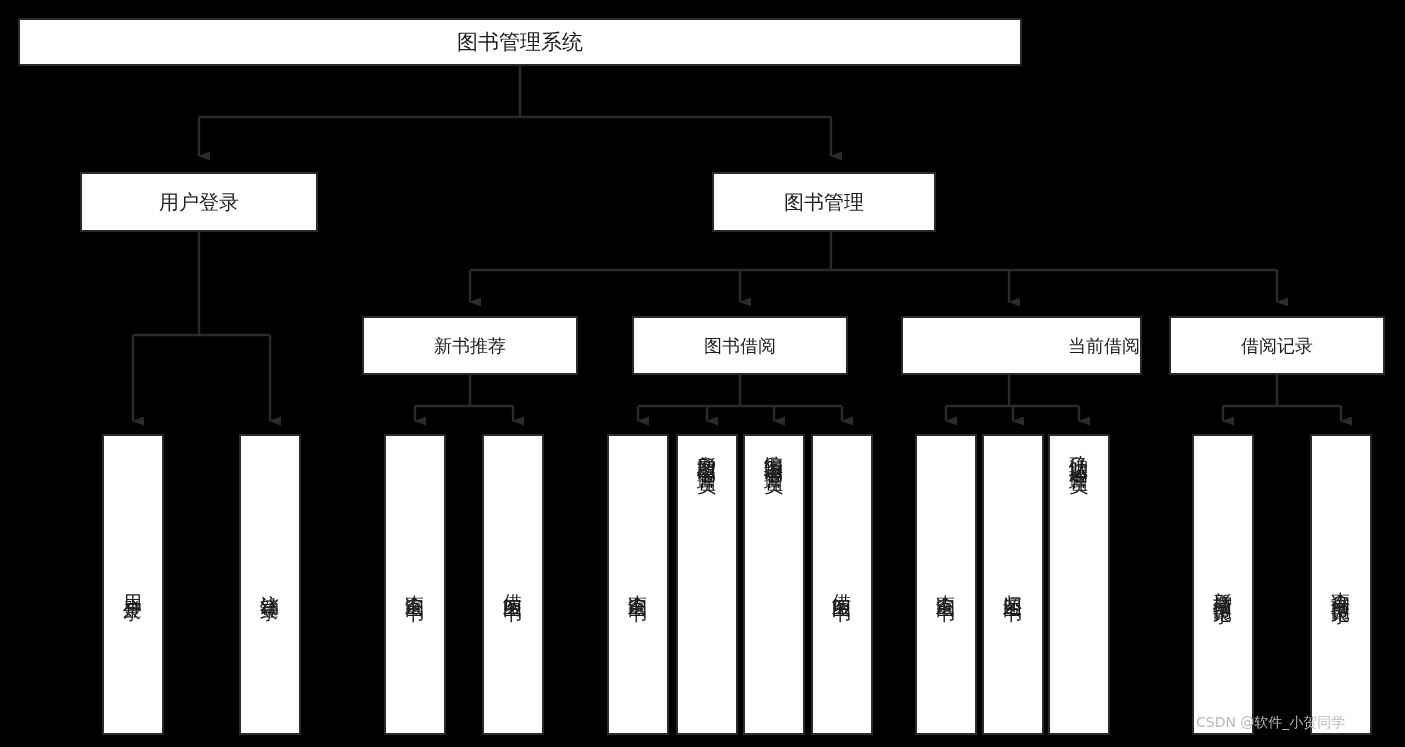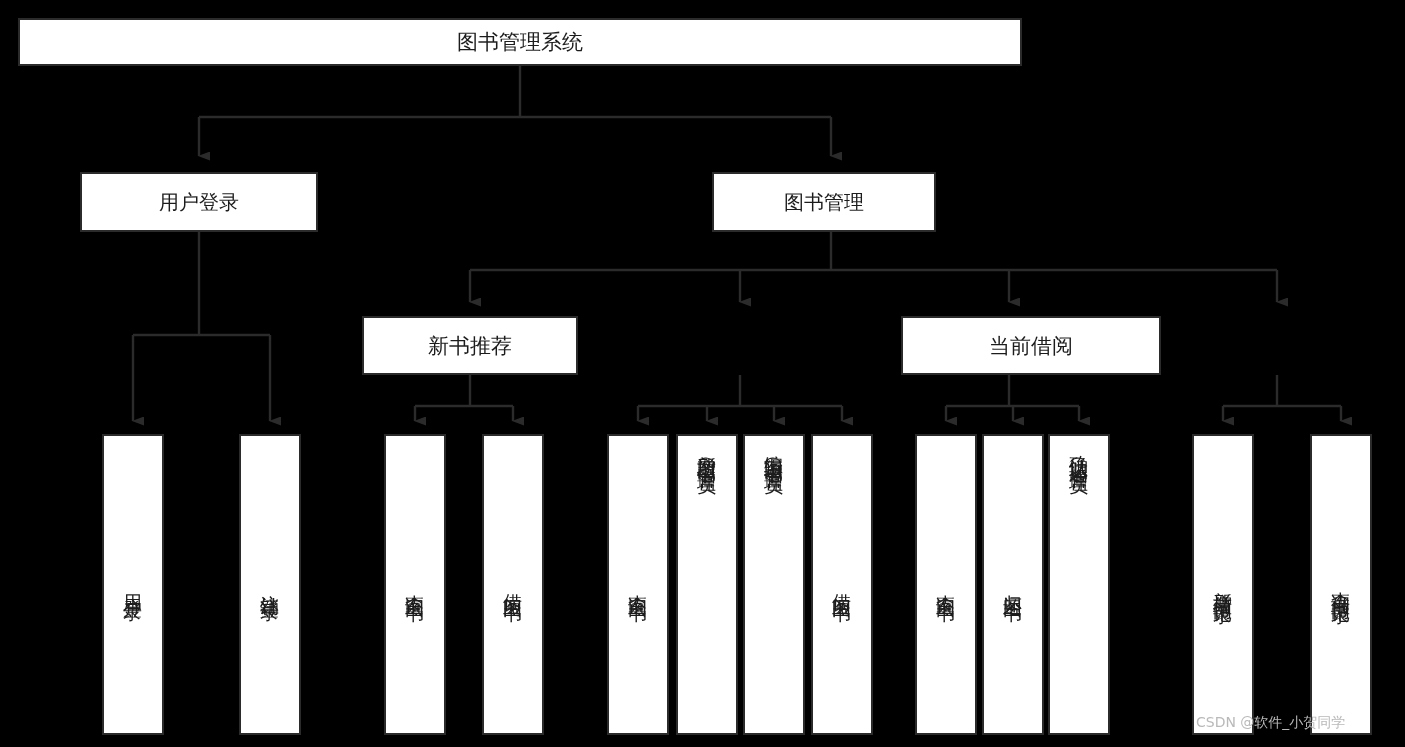--- a/index.html
+++ b/index.html
@@ -34,21 +34,21 @@
     justify-content: center;
     color: #1c1c1c;
   }
   .node.root {
     font-size: 21px;
   }
   .node.lvl1 {
     font-size: 20px;
   }
   .node.lvl2 {
-    font-size: 21px;
+    font-size: 18px;
   }
   .node.leaf {
     font-size: 19px;
     align-items: flex-start;
     justify-content: center;
     padding: 4px 0;
   }
   .vtext {
     writing-mode: vertical-rl;
     text-orientation: upright;
@@ -134,22 +134,28 @@
   <div class="node lvl1" style="left:80px; top:172px; width:238px; height:60px;">
     <span>用户登录</span>
   </div>
   <div class="node lvl1" style="left:712px; top:172px; width:224px; height:60px;">
     <span>图书管理</span>
   </div>
 
   <div class="node lvl2" style="left:362px; top:316px; width:216px; height:59px;">
     <span>新书推荐</span>
   </div>
-  <div class="node lvl2" style="left:901px; top:316px; width:260px; height:59px;">
+  <div class="node lvl2" style="left:632px; top:316px; width:216px; height:59px;">
+    <span>图书借阅</span>
+  </div>
+  <div class="node lvl2" style="left:901px; top:316px; width:241px; height:59px;justify-content:flex-end;">
     <span>当前借阅</span>
+  </div>
+  <div class="node lvl2" style="left:1169px; top:316px; width:216px; height:59px;">
+    <span>借阅记录</span>
   </div>
 
   <div class="node leaf leaf-mid" style="left:102px; top:434px; width:62px; height:301px;">
     <span class="vtext">用户登录</span>
   </div>
   <div class="node leaf leaf-mid" style="left:239px; top:434px; width:62px; height:301px;">
     <span class="vtext">注销登录</span>
   </div>
 
   <div class="node leaf leaf-mid" style="left:384px; top:434px; width:62px; height:301px;">

